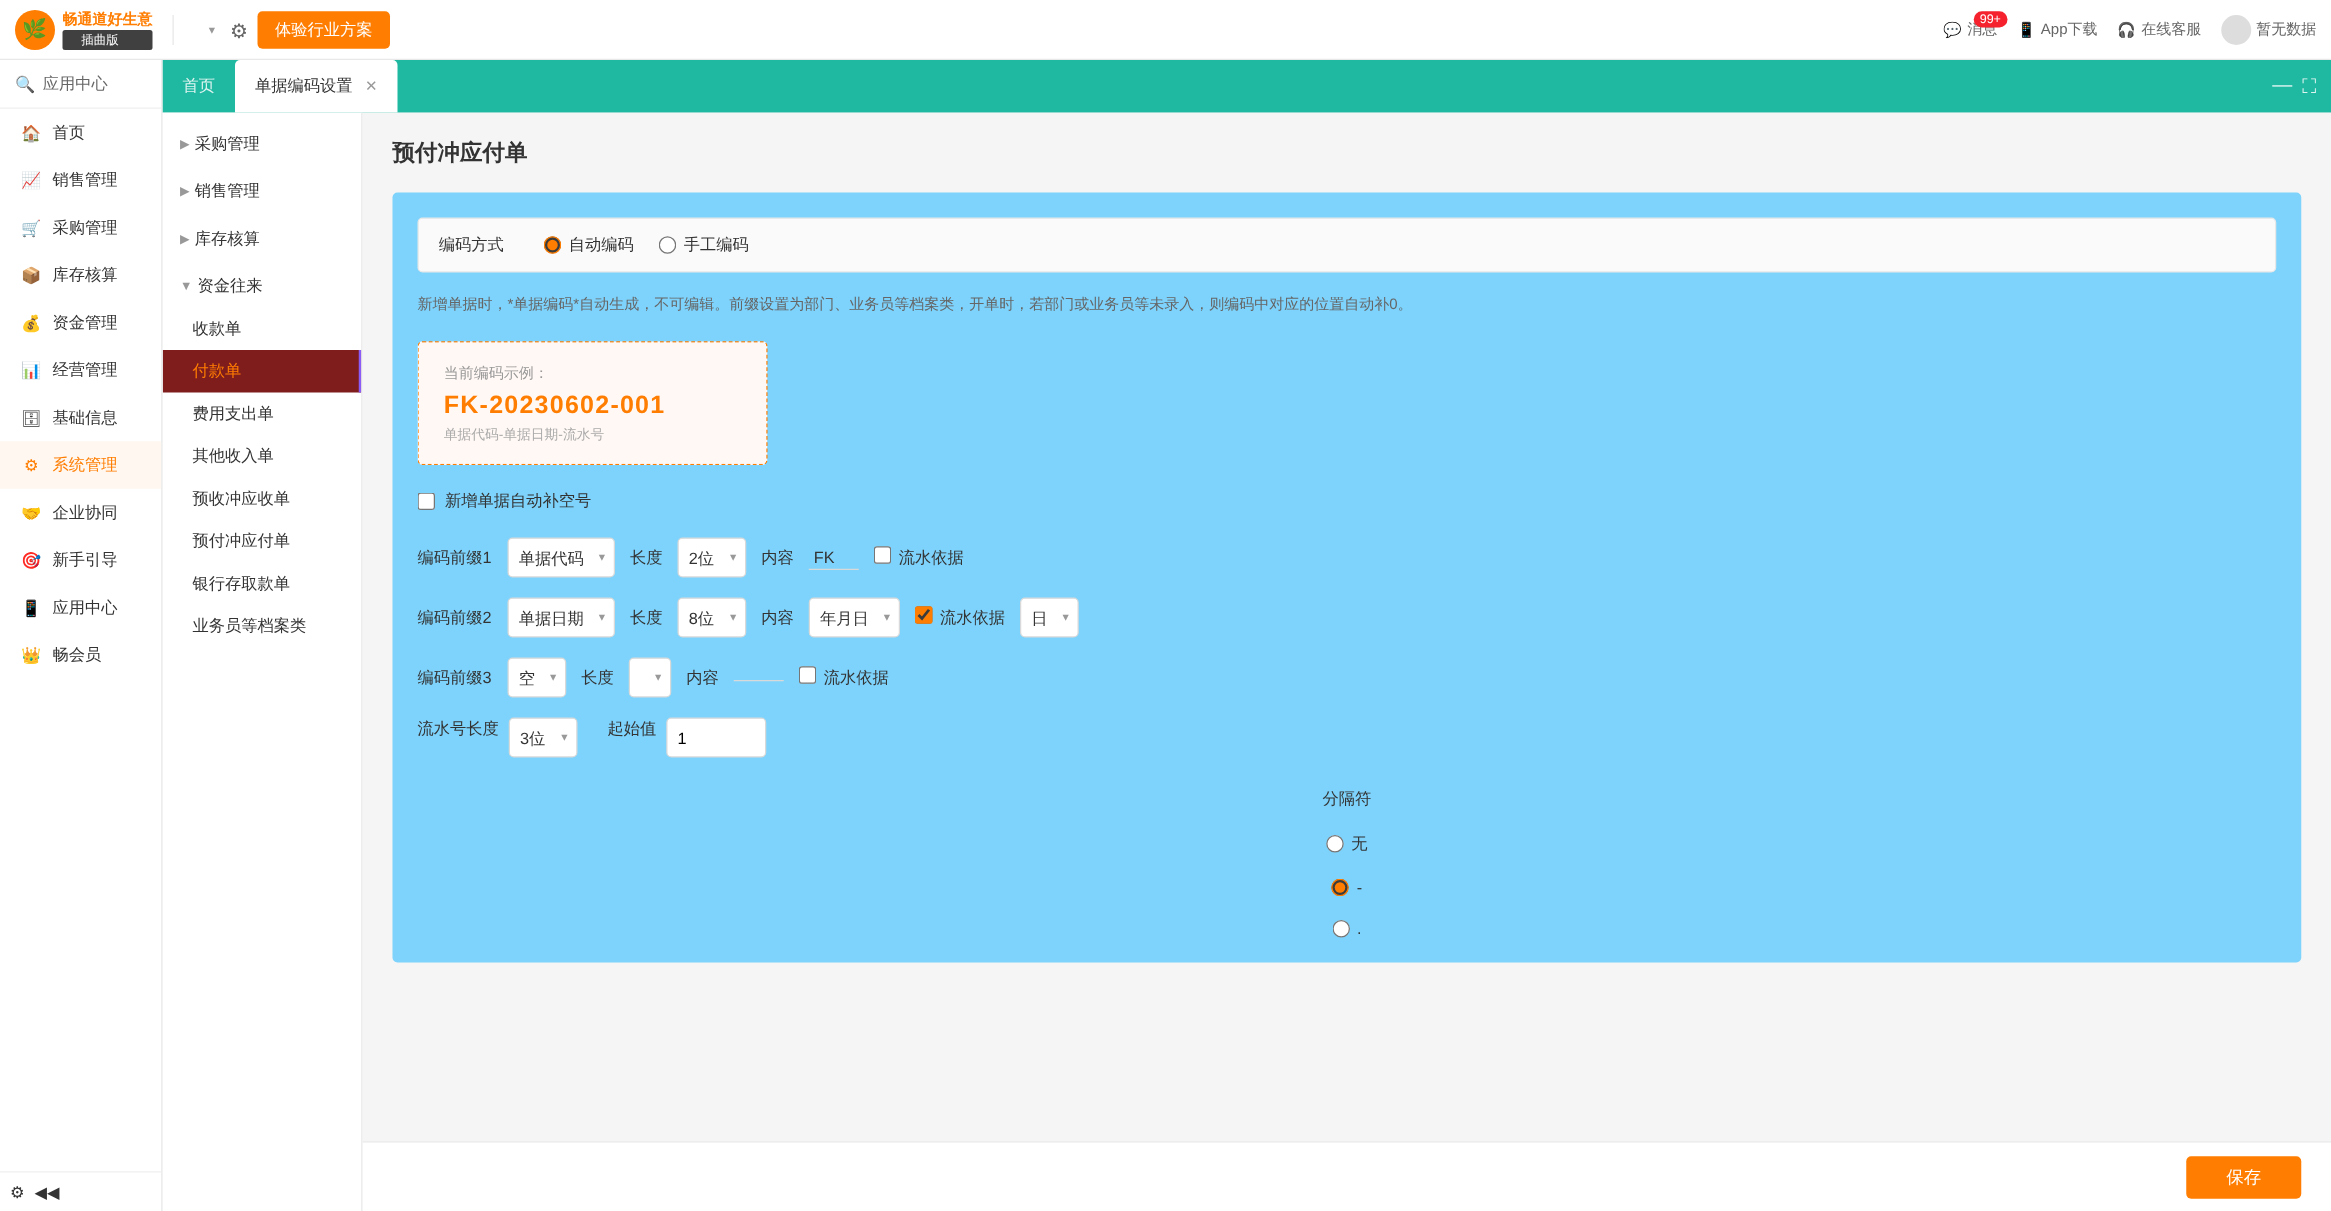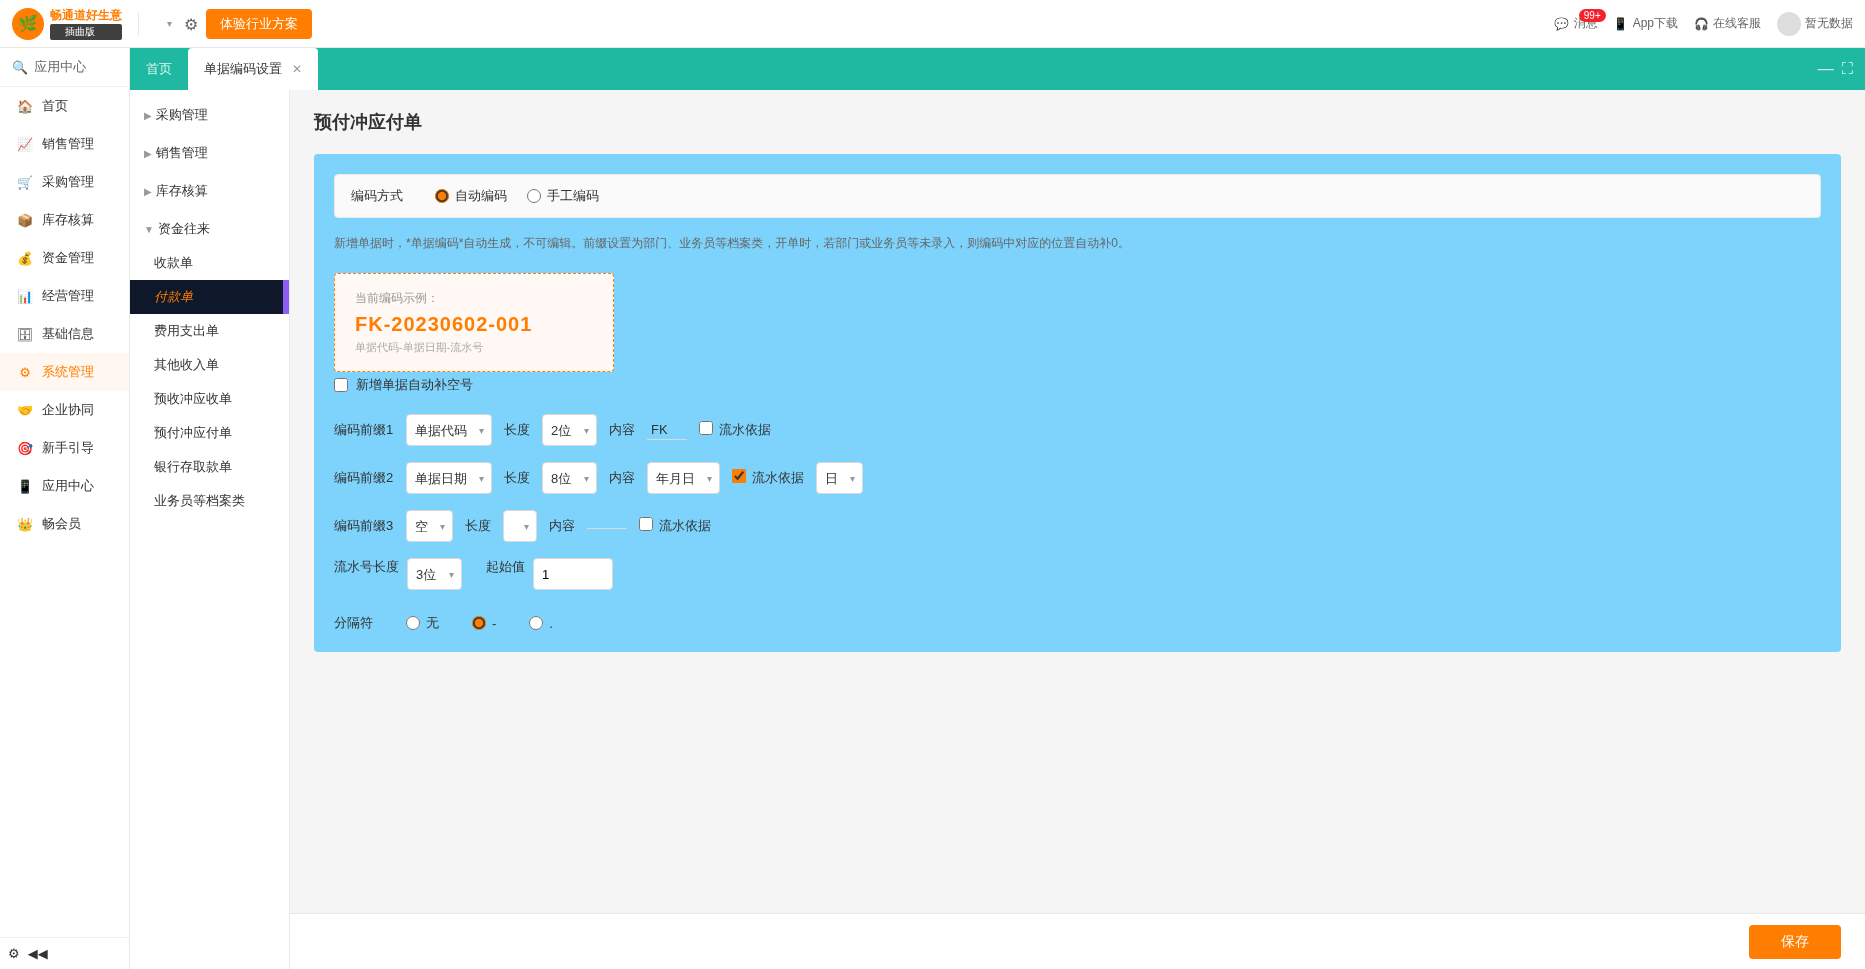--- a/index.html
+++ b/index.html
@@ -40,56 +40,56 @@
 
     
     .content-wrap { display: flex; flex: 1; overflow: hidden; }
 
     
     .sub-menu { width: 160px; background: #fff; border-right: 1px solid #e8e8e8; overflow-y: auto; flex-shrink: 0; padding: 8px 0; }
     .sub-menu-group { margin-bottom: 4px; }
     .sub-menu-group-title { display: flex; align-items: center; gap: 4px; padding: 8px 14px; cursor: pointer; color: #333; font-size: 13px; }
     .sub-menu-group-title .arrow { font-size: 10px; color: #999; }
     .sub-menu-item { padding: 8px 14px 8px 24px; cursor: pointer; color: #333; font-size: 13px; }
-    .sub-menu-item.active { background: #0f172a; color: #ff7d00; border-right: 6px solid #8b5cf6; font-style: italic; }
+    .sub-menu-item.active { background: #7f1d1d; color: #ff7d00; border-right: 2px solid #8b5cf6; }
 
     
     .main-content { flex: 1; overflow-y: auto; padding: 20px 24px; background: #f5f5f5; }
     .page-title { font-size: 18px; font-weight: 600; color: #333; margin-bottom: 20px; }
     .section-card { background: #7dd3fc; border-radius: 4px; padding: 20px; }
 
     
     .encoding-method { display: flex; align-items: center; gap: 24px; padding: 12px 16px; border: 1px solid #e8e8e8; border-radius: 4px; margin-bottom: 16px; background: #fafafa; }
     .encoding-label { font-size: 13px; color: #333; margin-right: 8px; }
     .radio-group { display: flex; align-items: center; gap: 20px; }
     .radio-item { display: flex; align-items: center; gap: 6px; cursor: pointer; font-size: 13px; }
     .radio-input { accent-color: #ff7d00; width: 14px; height: 14px; }
 
     
     .info-text { font-size: 12px; color: #666; margin-bottom: 20px; line-height: 1.6; }
 
     
-    .example-box { border: 1.5px dashed #ff7d00; border-radius: 4px; padding: 16px 20px; background: #fff8f5; margin-bottom: 4px; display: inline-block; min-width: 280px; }
+    .example-box { border: 1.5px dashed #ff7d00; border-radius: 4px; padding: 16px 20px; background: #fff8f5; margin-bottom: 20px; display: inline-block; min-width: 280px; }
     .example-label { font-size: 12px; color: #999; margin-bottom: 6px; }
     .example-code { font-size: 20px; font-weight: 700; color: #ff7d00; letter-spacing: 1px; }
     .example-sub { font-size: 11px; color: #aaa; margin-top: 4px; }
 
     
     .auto-fill-row { display: flex; align-items: center; gap: 8px; margin-bottom: 20px; }
     .checkbox-input { accent-color: #ff7d00; width: 14px; height: 14px; }
 
     
     .config-row { display: flex; align-items: center; gap: 12px; margin-bottom: 16px; flex-wrap: wrap; }
     .config-label { font-size: 13px; color: #333; min-width: 60px; }
     .config-text-label { font-size: 13px; color: #333; }
     .config-text-value { font-size: 13px; color: #333; border-bottom: 1px solid #d9d9d9; padding: 2px 4px; min-width: 40px; }
     .stream-checkbox { display: flex; gap: 6px; font-size: 13px; }
 
     
-    .separator-row { display: flex; align-items: center; gap: 33px; margin-top: 24px; }
+    .separator-row { display: flex; align-items: center; gap: 18px; margin-top: 24px; flex-direction: column; }
     .separator-label { font-size: 13px; color: #333; }
     .radio-separator { display: flex; align-items: center; gap: 6px; font-size: 13px; cursor: pointer; }
 
     
     .sel { height: 32px; border: 1px solid #d9d9d9; border-radius: 4px; padding: 0 24px 0 8px; font-size: 13px; background: #fff; appearance: none; cursor: pointer; outline: none; color: #333; }
 
     
     .config-field-row { display: flex; align-items: center; gap: 24px; margin-bottom: 16px; }
     .field-item { display: flex; align-items: flex-start; gap: 8px; }
     .field-label { font-size: 13px; color: #333; }

